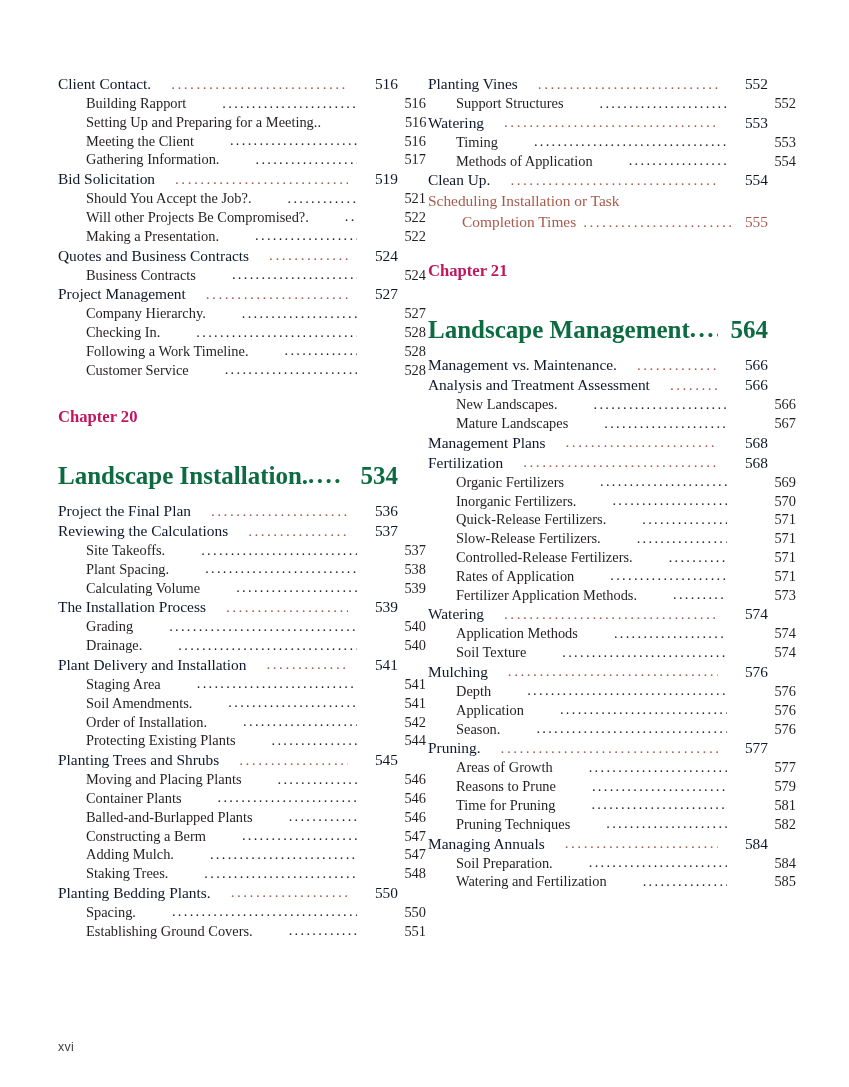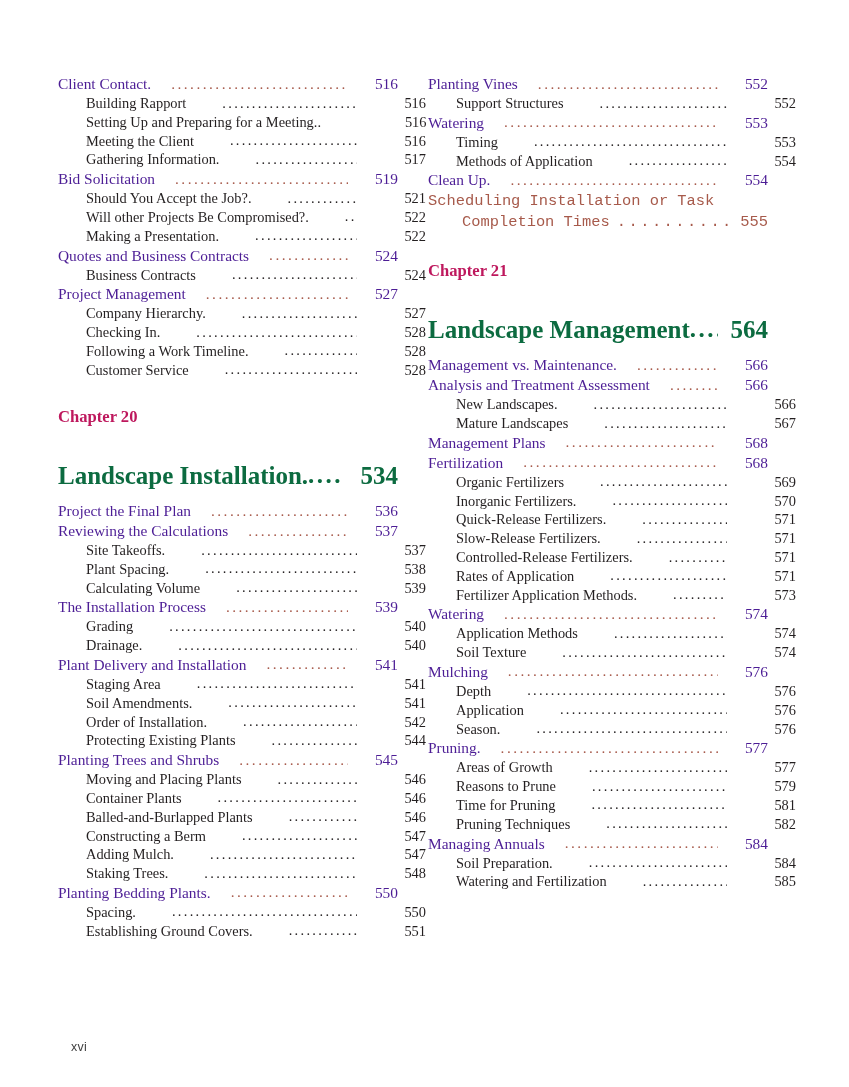--- a/index.html
+++ b/index.html
@@ -62,21 +62,21 @@
   }
 
   .toc-page {
     white-space: pre;
     text-align: right;
     flex: 0 0 auto;
   }
 
   
   .lvl1 {
-    color: #4c1d95;
+    color: #0f172a;
     font-size: 15.4px;
     margin-bottom: 4.6px;
     padding-left: 0;
     gap: 20px;
   }
   .lvl1 .leader {
     color: #a75a4b;
     font-size: 15.4px;
     position: relative;
     top: -0.5px;
@@ -102,21 +102,20 @@
   .lvl2 .toc-page {
     min-width: 30px;
     padding-left: 3.5px;
   }
 
   
   .lvl1-wrap {
     color: #a75a4b;
     font-size: 15.4px;
     margin-bottom: 4.6px;
-    font-family: Liberation Mono, monospace;
   }
   .lvl1-wrap .wrap-first {
     display: block;
     white-space: pre;
   }
   .lvl1-wrap .wrap-second {
     display: flex;
     align-items: flex-end;
     padding-left: 34px;
     margin-top: 3px;
@@ -158,21 +157,21 @@
     min-width: 50px;
     text-align: right;
   }
   .chapter-title-line.has-gap .toc-page {
     padding-left: 6px;
   }
 
   
   .folio {
     position: absolute;
-    left: 71px;
+    left: 58px;
     top: 1040px;
     font-family: "Liberation Sans", "DejaVu Sans", sans-serif;
     font-size: 12.4px;
     color: #3f3f3f;
     letter-spacing: 0.02em;
   }
 </style>
 </head>
 <body>
 

